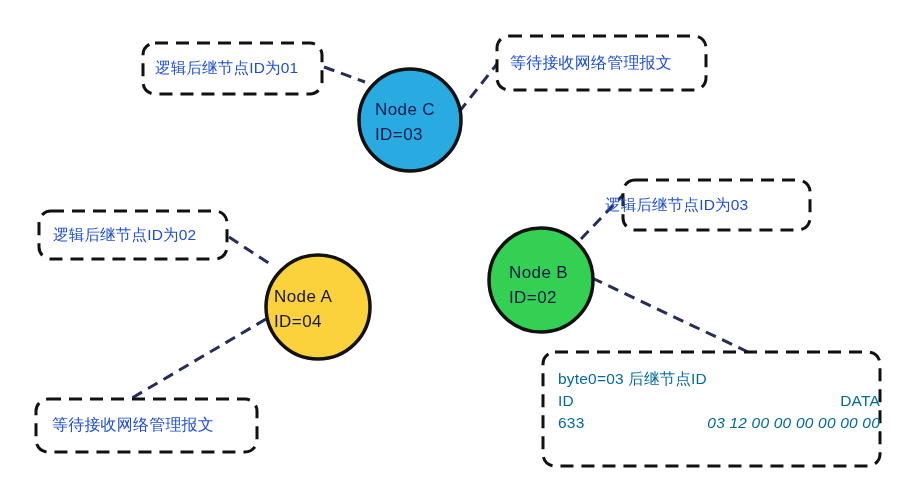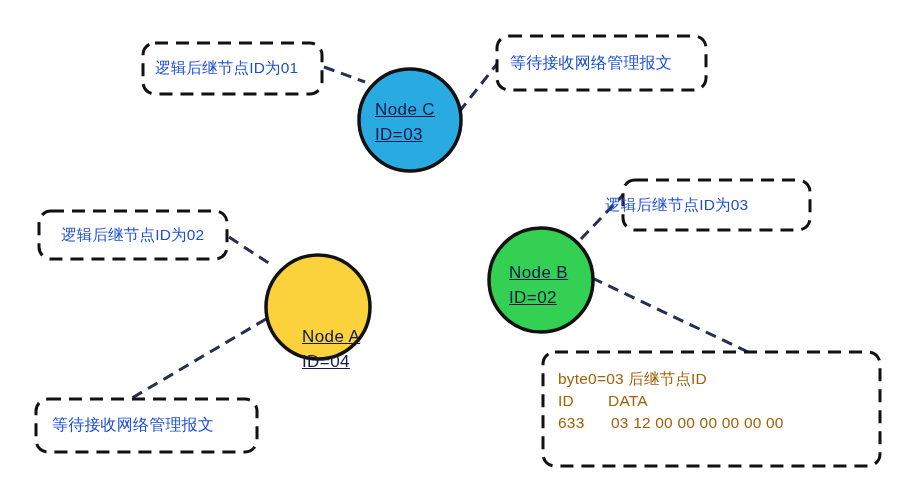--- a/index.html
+++ b/index.html
@@ -21,34 +21,33 @@
     box-sizing:border-box;
     white-space:nowrap;
   }
   .node-label{
     position:absolute;
     font-size:17px;
     line-height:25px;
     letter-spacing:0.4px;
     color:#14194a;
     white-space:nowrap;
-    text-decoration:underline;
   }
   .msg-box{
     position:absolute;
     left:543px;top:352px;width:337px;height:114px;
     box-sizing:border-box;
     padding:16px 0 0 15px;
     font-size:15.5px;
     line-height:22px;
     letter-spacing:0.2px;
-    color:#a16207;
+    color:#0369a1;
     white-space:nowrap;
   }
-  .mrow{display:flex;}
+  .mrow{display:flex;justify-content:space-between;}
   .mrow .col-id{width:50px;flex:0 0 50px;}
 </style>
 </head>
 <body>
 
 <div class="canvas">
 
   <svg width="921" height="486" viewBox="0 0 921 486">
 
     <g fill="none" stroke-width="3" stroke-dasharray="11 7" stroke-linecap="butt">
@@ -74,45 +73,45 @@
       <circle cx="318" cy="307" r="52" fill="#FBD23C"></circle>
       <circle cx="541" cy="280" r="52" fill="#33D054"></circle>
     </g>
   </svg>
 
   <div class="node-label" style="left:375px;top:97px;">
     <div>Node C</div>
     <div>ID=03</div>
   </div>
 
-  <div class="node-label" style="left:302px;top:284px;margin-top:40px;">
+  <div class="node-label" style="left:274px;top:284px;">
     <div>Node A</div>
     <div>ID=04</div>
   </div>
 
   <div class="node-label" style="left:509px;top:260px;">
     <div>Node B</div>
     <div>ID=02</div>
   </div>
 
   <div class="label" style="left:143px;top:43px;width:179px;height:51px;padding-left:12px;">逻辑后继节点ID为01</div>
 
   <div class="label" style="left:497px;top:36px;width:209px;height:54px;padding-left:13px;font-size:16px;">等待接收网络管理报文</div>
 
-  <div class="label" style="left:48px;top:211px;width:188px;height:48px;padding-left:13px;">逻辑后继节点ID为02</div>
+  <div class="label" style="left:40px;top:211px;width:188px;height:48px;padding-left:13px;">逻辑后继节点ID为02</div>
 
   <div class="label" style="left:36px;top:399px;width:221px;height:53px;padding-left:16px;font-size:16px;">等待接收网络管理报文</div>
 
   <div class="label" style="left:591px;top:180px;width:187px;height:50px;padding-left:14px;">逻辑后继节点ID为03</div>
 
   <div class="msg-box">
     <div>byte0=03 后继节点ID</div>
     <div class="mrow">
       <span class="col-id">ID</span>
       <span>DATA</span>
     </div>
     <div class="mrow">
       <span class="col-id">633</span>
-      <span style="padding-left:3px;">03 12 00 00 00 00 00 00</span>
+      <span style="padding-left:3px;font-style:italic;">03 12 00 00 00 00 00 00</span>
     </div>
   </div>
 
 </div>
 
 </body></html>

